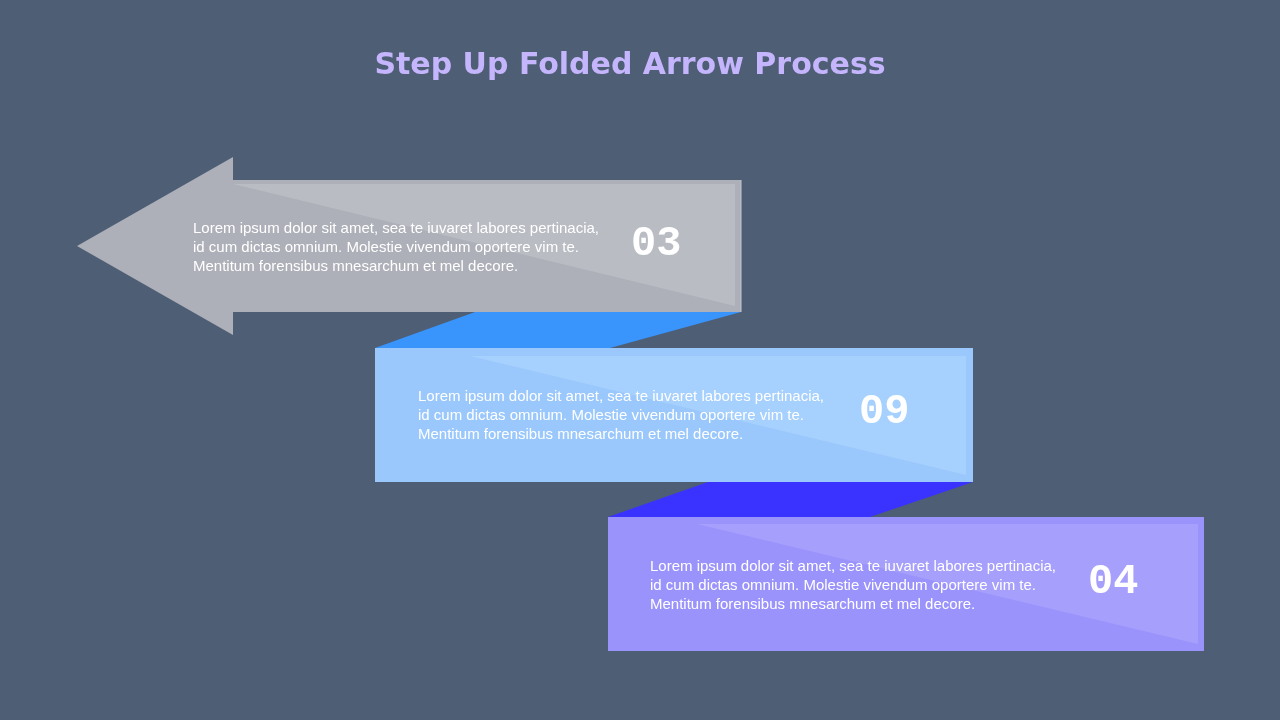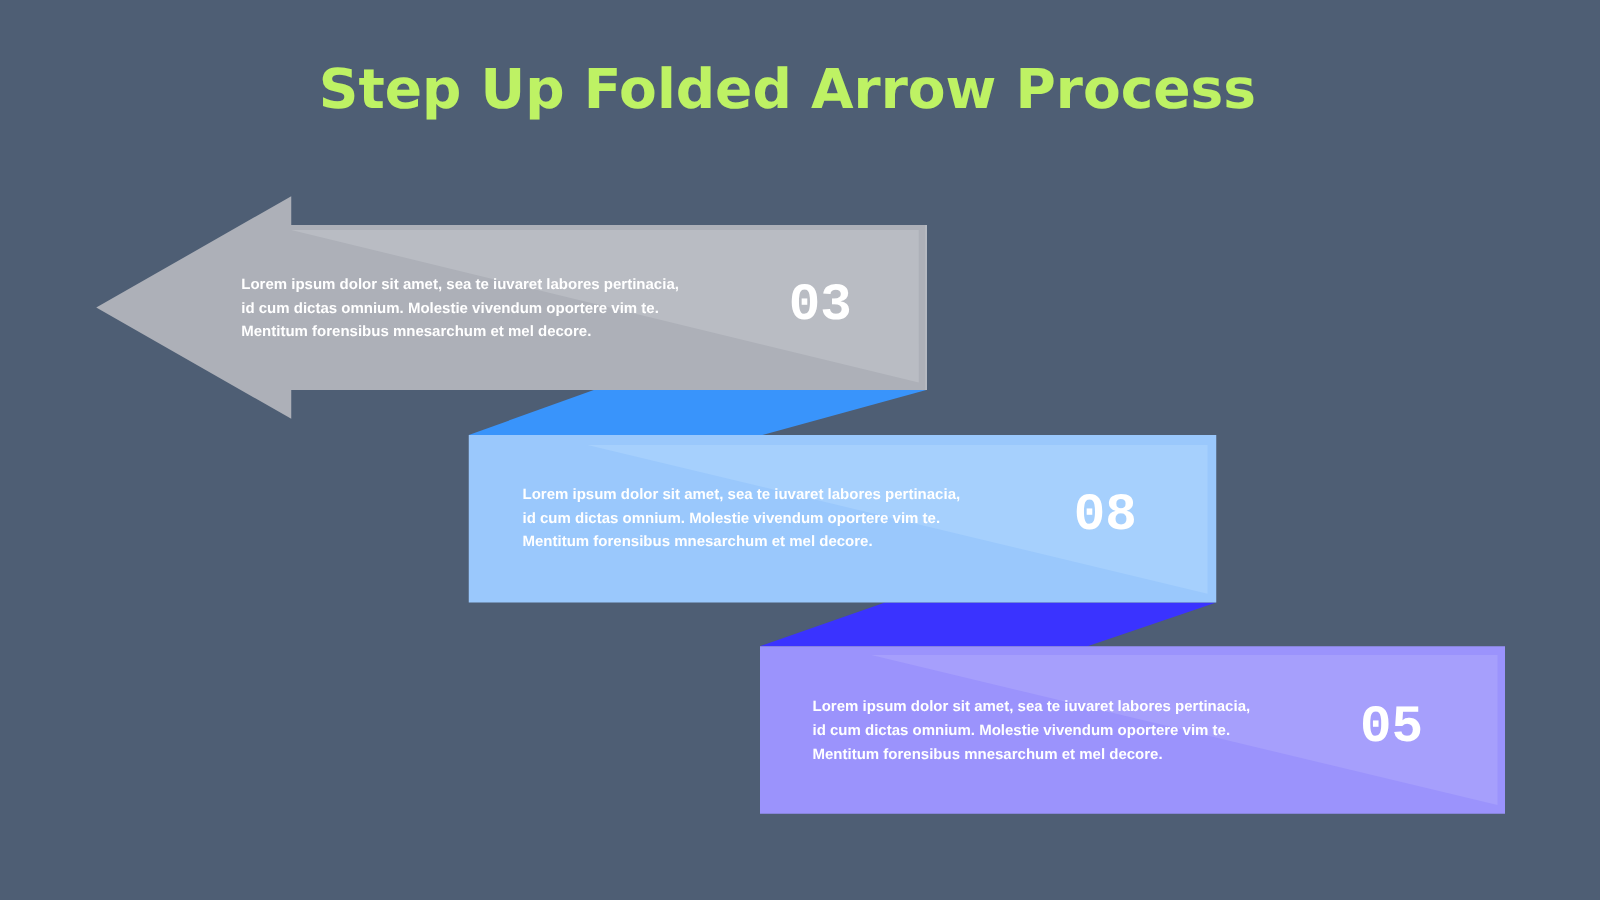--- a/index.html
+++ b/index.html
@@ -1,21 +1,21 @@
 <!DOCTYPE html>
 <html><head>
 <meta charset="utf-8">
 <style>
   html, body { margin:0; padding:0; }
   body { width:1280px; height:720px; background:#4e5e74; position:relative; overflow:hidden;
          font-family:"Liberation Sans", sans-serif; }
-  .title { position:absolute; left:0; top:46px; width:1260px; text-align:center; color:#bef264;
-           font-family:"DejaVu Sans", sans-serif; font-weight:bold; font-size:44px; letter-spacing:0px; }
+  .title { position:absolute; left:0; top:46px; width:1260px; text-align:center; color:#c4b5fd;
+           font-family:"DejaVu Sans", sans-serif; font-weight:bold; font-size:30px; letter-spacing:0px; }
   svg.shapes { position:absolute; left:0; top:0; }
-  .text { position:absolute; color:#ffffff; font-size:12px; line-height:19px; white-space:nowrap;font-weight:bold; }
+  .text { position:absolute; color:#ffffff; font-size:15px; line-height:19px; white-space:nowrap; }
   .num { position:absolute; color:#ffffff; font-family:Liberation Mono, monospace; font-weight:bold; font-size:42px; }
 </style>
 </head>
 <body>
 
 <div class="title">Step Up Folded Arrow Process</div>
 
 <svg class="shapes" width="1280" height="720">
 
   <polygon points="475,312 741,312 610,348 375,348" fill="#3994fb"></polygon>
@@ -44,20 +44,20 @@
   <div>id cum dictas omnium.  Molestie vivendum  oportere  vim te.</div>
   <div>Mentitum  forensibus mnesarchum  et mel decore.</div>
 </div>
 <div class="num" style="left:631px; top:220px;">03</div>
 
 <div class="text" style="left:418px; top:386px;">
   <div>Lorem ipsum dolor sit amet, sea te iuvaret labores pertinacia,</div>
   <div>id cum dictas omnium.  Molestie vivendum  oportere  vim te.</div>
   <div>Mentitum  forensibus mnesarchum  et mel decore.</div>
 </div>
-<div class="num" style="left:859px; top:388px;">08</div>
+<div class="num" style="left:859px; top:388px;">09</div>
 
 <div class="text" style="left:650px; top:556px;">
   <div>Lorem ipsum dolor sit amet, sea te iuvaret labores pertinacia,</div>
   <div>id cum dictas omnium.  Molestie vivendum  oportere  vim te.</div>
   <div>Mentitum  forensibus mnesarchum  et mel decore.</div>
 </div>
-<div class="num" style="left:1088px; top:558px;">05</div>
+<div class="num" style="left:1088px; top:558px;">04</div>
 
 </body></html>

